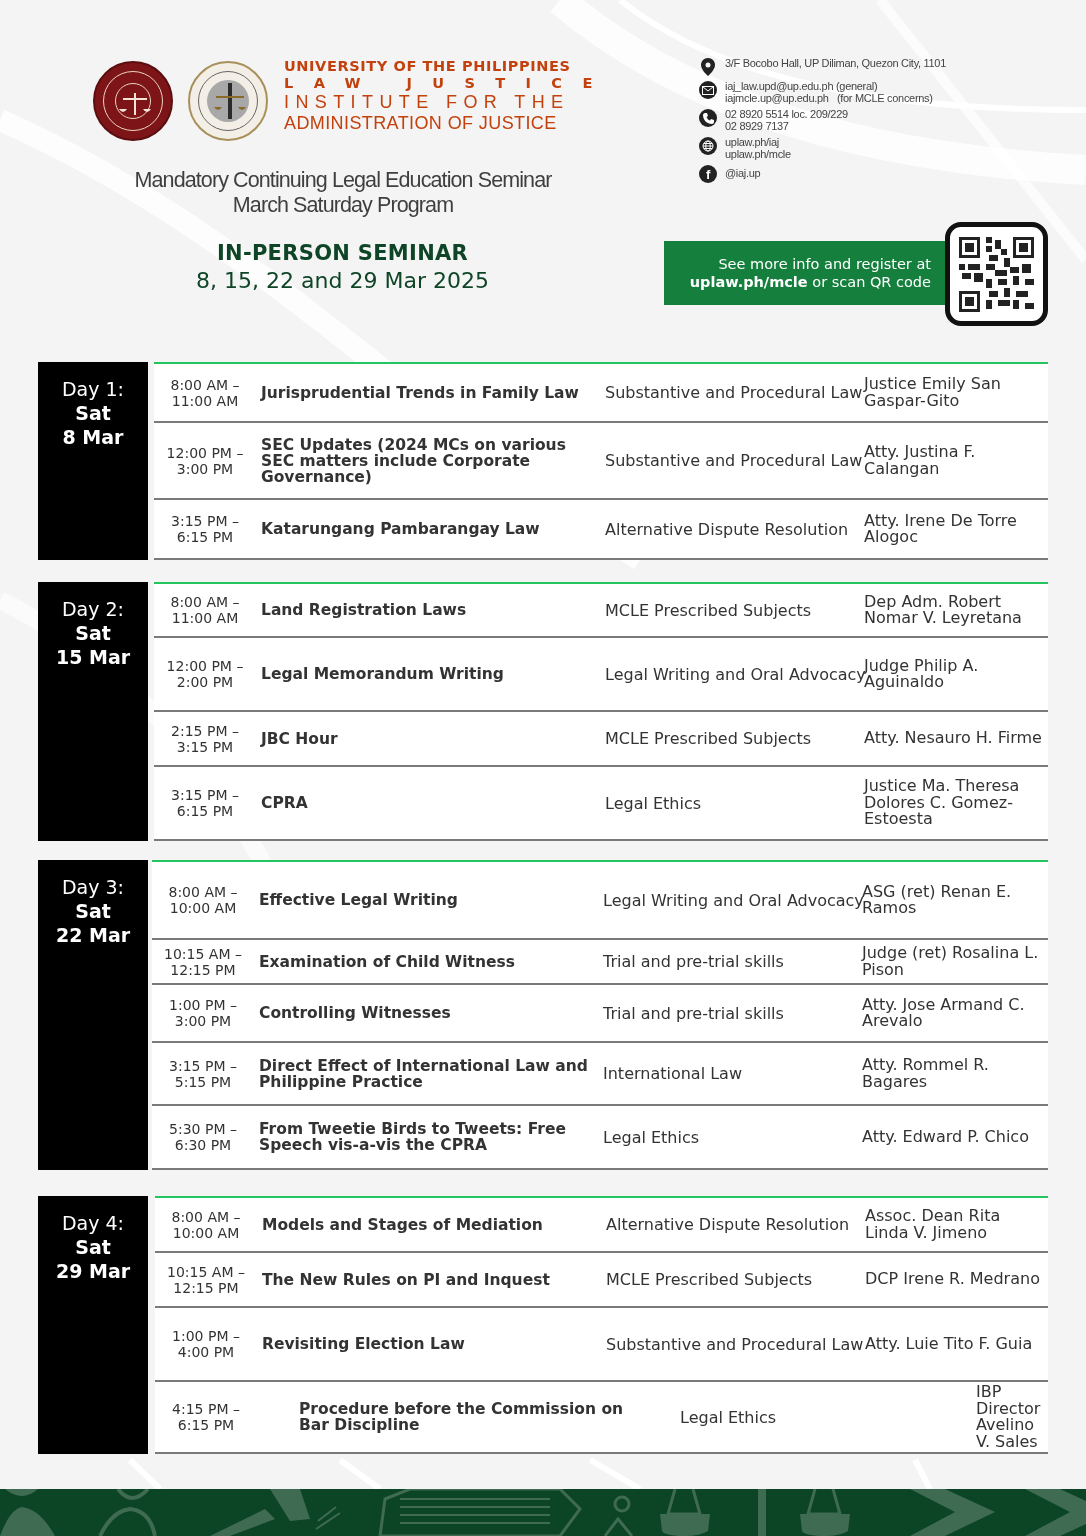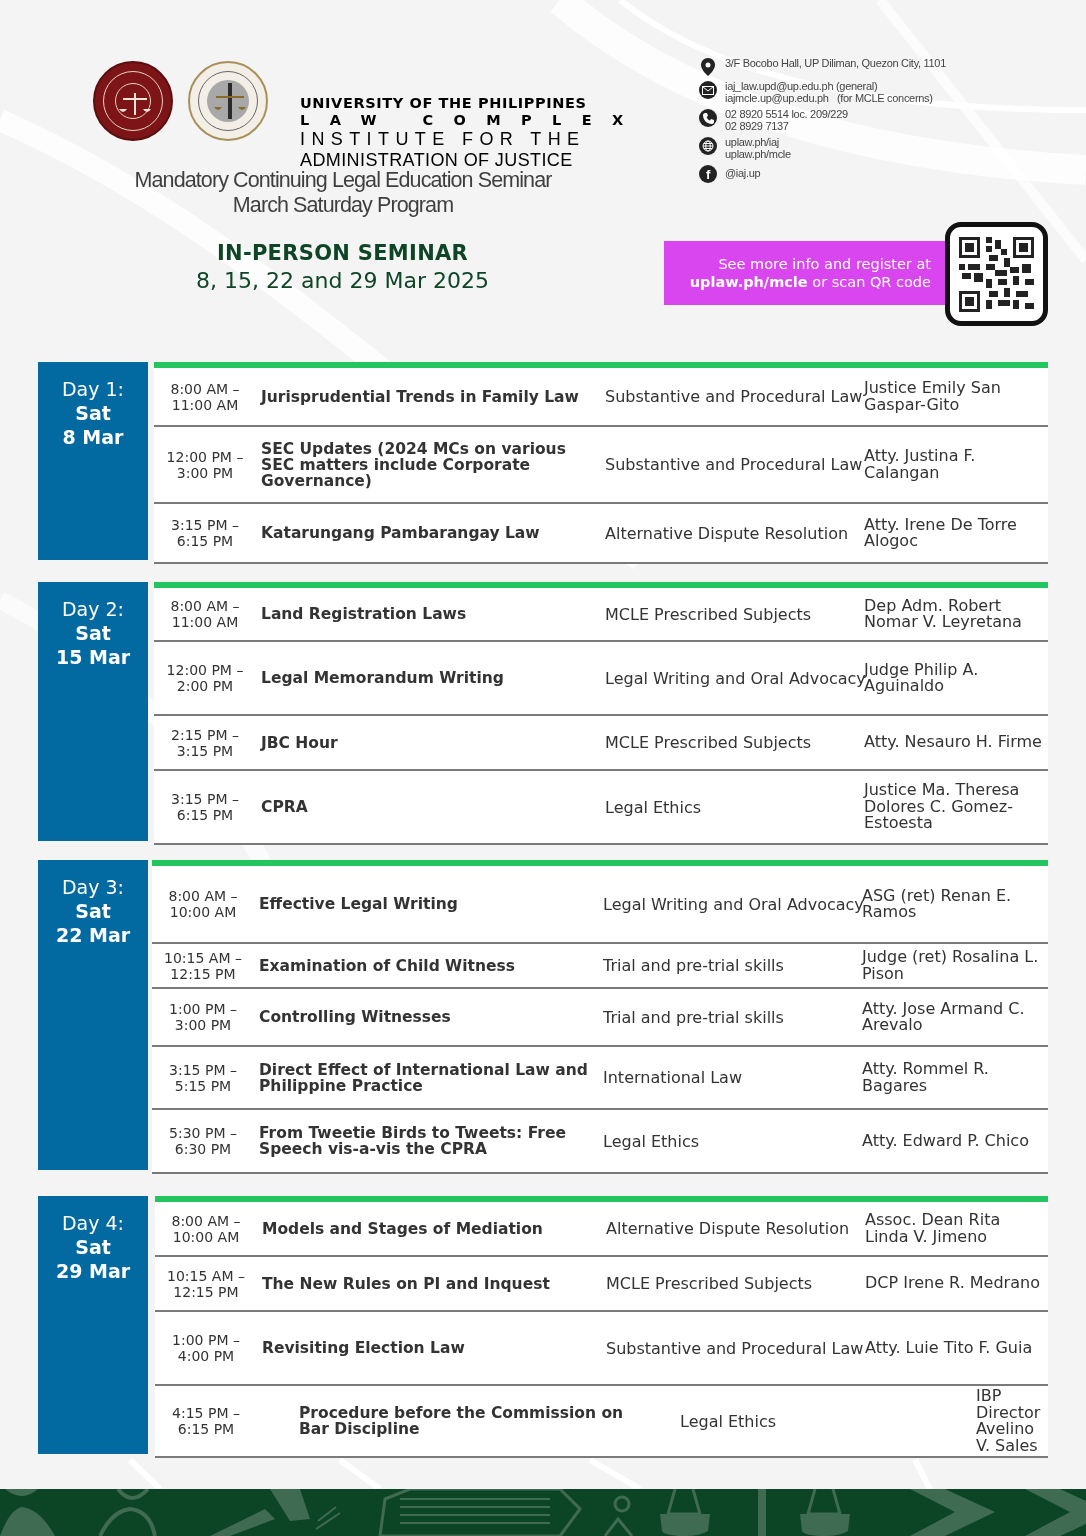--- a/index.html
+++ b/index.html
@@ -15,50 +15,50 @@
   
   .seal { position: absolute; border-radius: 50%; }
   .seal-1 { left: 93px; top: 61px; width: 80px; height: 80px; background: #7d1418; border: 2px solid #5a0e10; }
   .seal-1 .ring { position: absolute; inset: 8px; border-radius: 50%; border: 1.5px solid #e9d4c0; }
   .seal-1 .inner { position: absolute; inset: 20px; border-radius: 50%; border: 1px solid #e9d4c0; }
   .seal-2 { left: 188px; top: 61px; width: 80px; height: 80px; background: #f3efe6; border: 2px solid #a8905a; }
   .seal-2 .ring { position: absolute; inset: 8px; border-radius: 50%; border: 1px solid #666; }
   .seal-2 .inner { position: absolute; inset: 17px; border-radius: 50%; background: #a8a8a8; }
   .seal svg { position: absolute; inset: 0; }
 
-  .org { position: absolute; left: 300px; top: 58px; width: 306px; color: #000000; margin-top: 37px; }
+  .org { position: absolute; left: 284px; top: 58px; width: 306px; color: #c2410c; }
   .org .l1 { font-family: "DejaVu Sans", sans-serif; font-weight: bold; font-size: 14.5px; letter-spacing: 0.6px; white-space: nowrap; }
   .org .l2 { font-weight: bold; font-size: 14.5px; letter-spacing: 20.4px; white-space: nowrap; margin-top: 1px; }
   .org .l3 { font-size: 18px; letter-spacing: 6.4px; white-space: nowrap; margin-top: 1px; font-family: "Liberation Sans", sans-serif; }
   .org .l4 { font-size: 18px; letter-spacing: 0.4px; white-space: nowrap; font-family: "Liberation Sans", sans-serif; }
 
   .contacts { position: absolute; left: 699px; top: 58px; width: 330px; font-family: "Liberation Sans", sans-serif; font-size: 11px; color: #444; letter-spacing: -0.3px; }
   .contact { display: flex; align-items: flex-start; margin-bottom: 5px; }
   .contact .ico { width: 18px; height: 18px; border-radius: 50%; background: #222; color: #fff; flex: 0 0 18px; display: flex; align-items: center; justify-content: center; margin-right: 8px; font-size: 11px; }
   .contact .ico.pin { background: transparent; }
   .contact .lines { line-height: 11.5px; }
 
   .subtitle { position: absolute; left: 60px; top: 168px; width: 566px; text-align: center; font-family: "Liberation Sans", sans-serif; font-size: 21.5px; color: #3f3f3f; letter-spacing: -0.9px; line-height: 25px; }
 
   .seminar { position: absolute; left: 80px; top: 240px; width: 525px; text-align: center; color: #0f4527; }
   .seminar .s1 { font-weight: bold; font-size: 21px; letter-spacing: 0.3px; line-height: 27px; }
   .seminar .s2 { font-size: 22px; line-height: 27px; }
   .seminar .s3 { font-style: italic; font-size: 18px; line-height: 24px; }
 
-  .register { position: absolute; left: 664px; top: 241px; width: 284px; height: 64px; background: #d946ef; color: #fff; text-align: right; padding: 14px 17px 0 0; font-size: 14.5px; line-height: 18px; }
+  .register { position: absolute; left: 664px; top: 241px; width: 284px; height: 64px; background: #15803d; color: #fff; text-align: right; padding: 14px 17px 0 0; font-size: 14.5px; line-height: 18px; }
   .register b { font-weight: bold; }
   .qr { position: absolute; left: 945px; top: 222px; width: 103px; height: 104px; background: #fff; border: 5px solid #111; border-radius: 16px; padding: 9px; }
   .qr svg { width: 100%; height: 100%; display: block; }
 
   
   .day-block { position: absolute; left: 38px; width: 1010px; }
-  .day-label { position: absolute; left: 0; top: 0; bottom: 0; width: 110px; background: #0369a1; color: #fff; text-align: center; padding-top: 15px; line-height: 24px; }
+  .day-label { position: absolute; left: 0; top: 0; bottom: 0; width: 110px; background: #000000; color: #fff; text-align: center; padding-top: 15px; line-height: 24px; }
   .day-label .dnum { font-size: 19px; font-weight: normal; }
   .day-label .dd { font-size: 19px; font-weight: bold; }
-  .rows { position: absolute; left: 116px; right: 0; top: 0; bottom: 0; border-top: 6px solid #22c55e; }
+  .rows { position: absolute; left: 116px; right: 0; top: 0; bottom: 0; border-top: 2px solid #22c55e; }
   .row { position: relative; background: #fff; border-bottom: 2px solid #7a7a7a; display: flex; align-items: center; }
   .row .time { width: 102px; text-align: center; font-size: 14px; line-height: 16px; color: #333; flex: 0 0 102px; }
   .row .topic { width: 345px; flex: 0 0 345px; font-weight: bold; font-size: 15.5px; line-height: 16px; color: #333; padding-left: 5px; }
   .row .cat { width: 260px; flex: 0 0 260px; font-size: 16px; color: #333; padding-left: 4px; white-space: nowrap; }
   .row .spk { flex: 1; font-size: 16px; line-height: 16.5px; color: #333; padding-left: 3px; }
 
   .footer { position: absolute; left: 0; top: 1489px; width: 1086px; height: 47px; background: #0c4426; overflow: hidden; }
   .footer svg { position: absolute; inset: 0; }
 </style>
 </head>
@@ -92,21 +92,21 @@
   <svg width="80" height="80" viewBox="0 0 80 80">
     <rect x="38" y="20" width="4" height="36" fill="#2b2b2b"></rect>
     <line x1="26" y1="34" x2="54" y2="34" stroke="#8a6a2a" stroke-width="2"></line>
     <path d="M24 44 Q28 50 32 44 Z" fill="#8a6a2a"></path>
     <path d="M48 44 Q52 50 56 44 Z" fill="#8a6a2a"></path>
   </svg>
 </div>
 
 <div class="org">
   <div class="l1">UNIVERSITY OF THE PHILIPPINES</div>
-  <div class="l2">LAW COMPLEX</div>
+  <div class="l2">LAW JUSTICE</div>
   <div class="l3">INSTITUTE FOR THE</div>
   <div class="l4">ADMINISTRATION OF JUSTICE</div>
 </div>
 
 <div class="contacts">
   <div class="contact">
     <span class="ico pin">
       <svg width="14" height="18" viewBox="0 0 14 18">
           <path d="M7 0 C3 0 0 3 0 7 C0 12 7 18 7 18 C7 18 14 12 14 7 C14 3 11 0 7 0 Z" fill="#222"></path>
           <circle cx="7" cy="7" r="2.5" fill="#f4f4f4"></circle>

